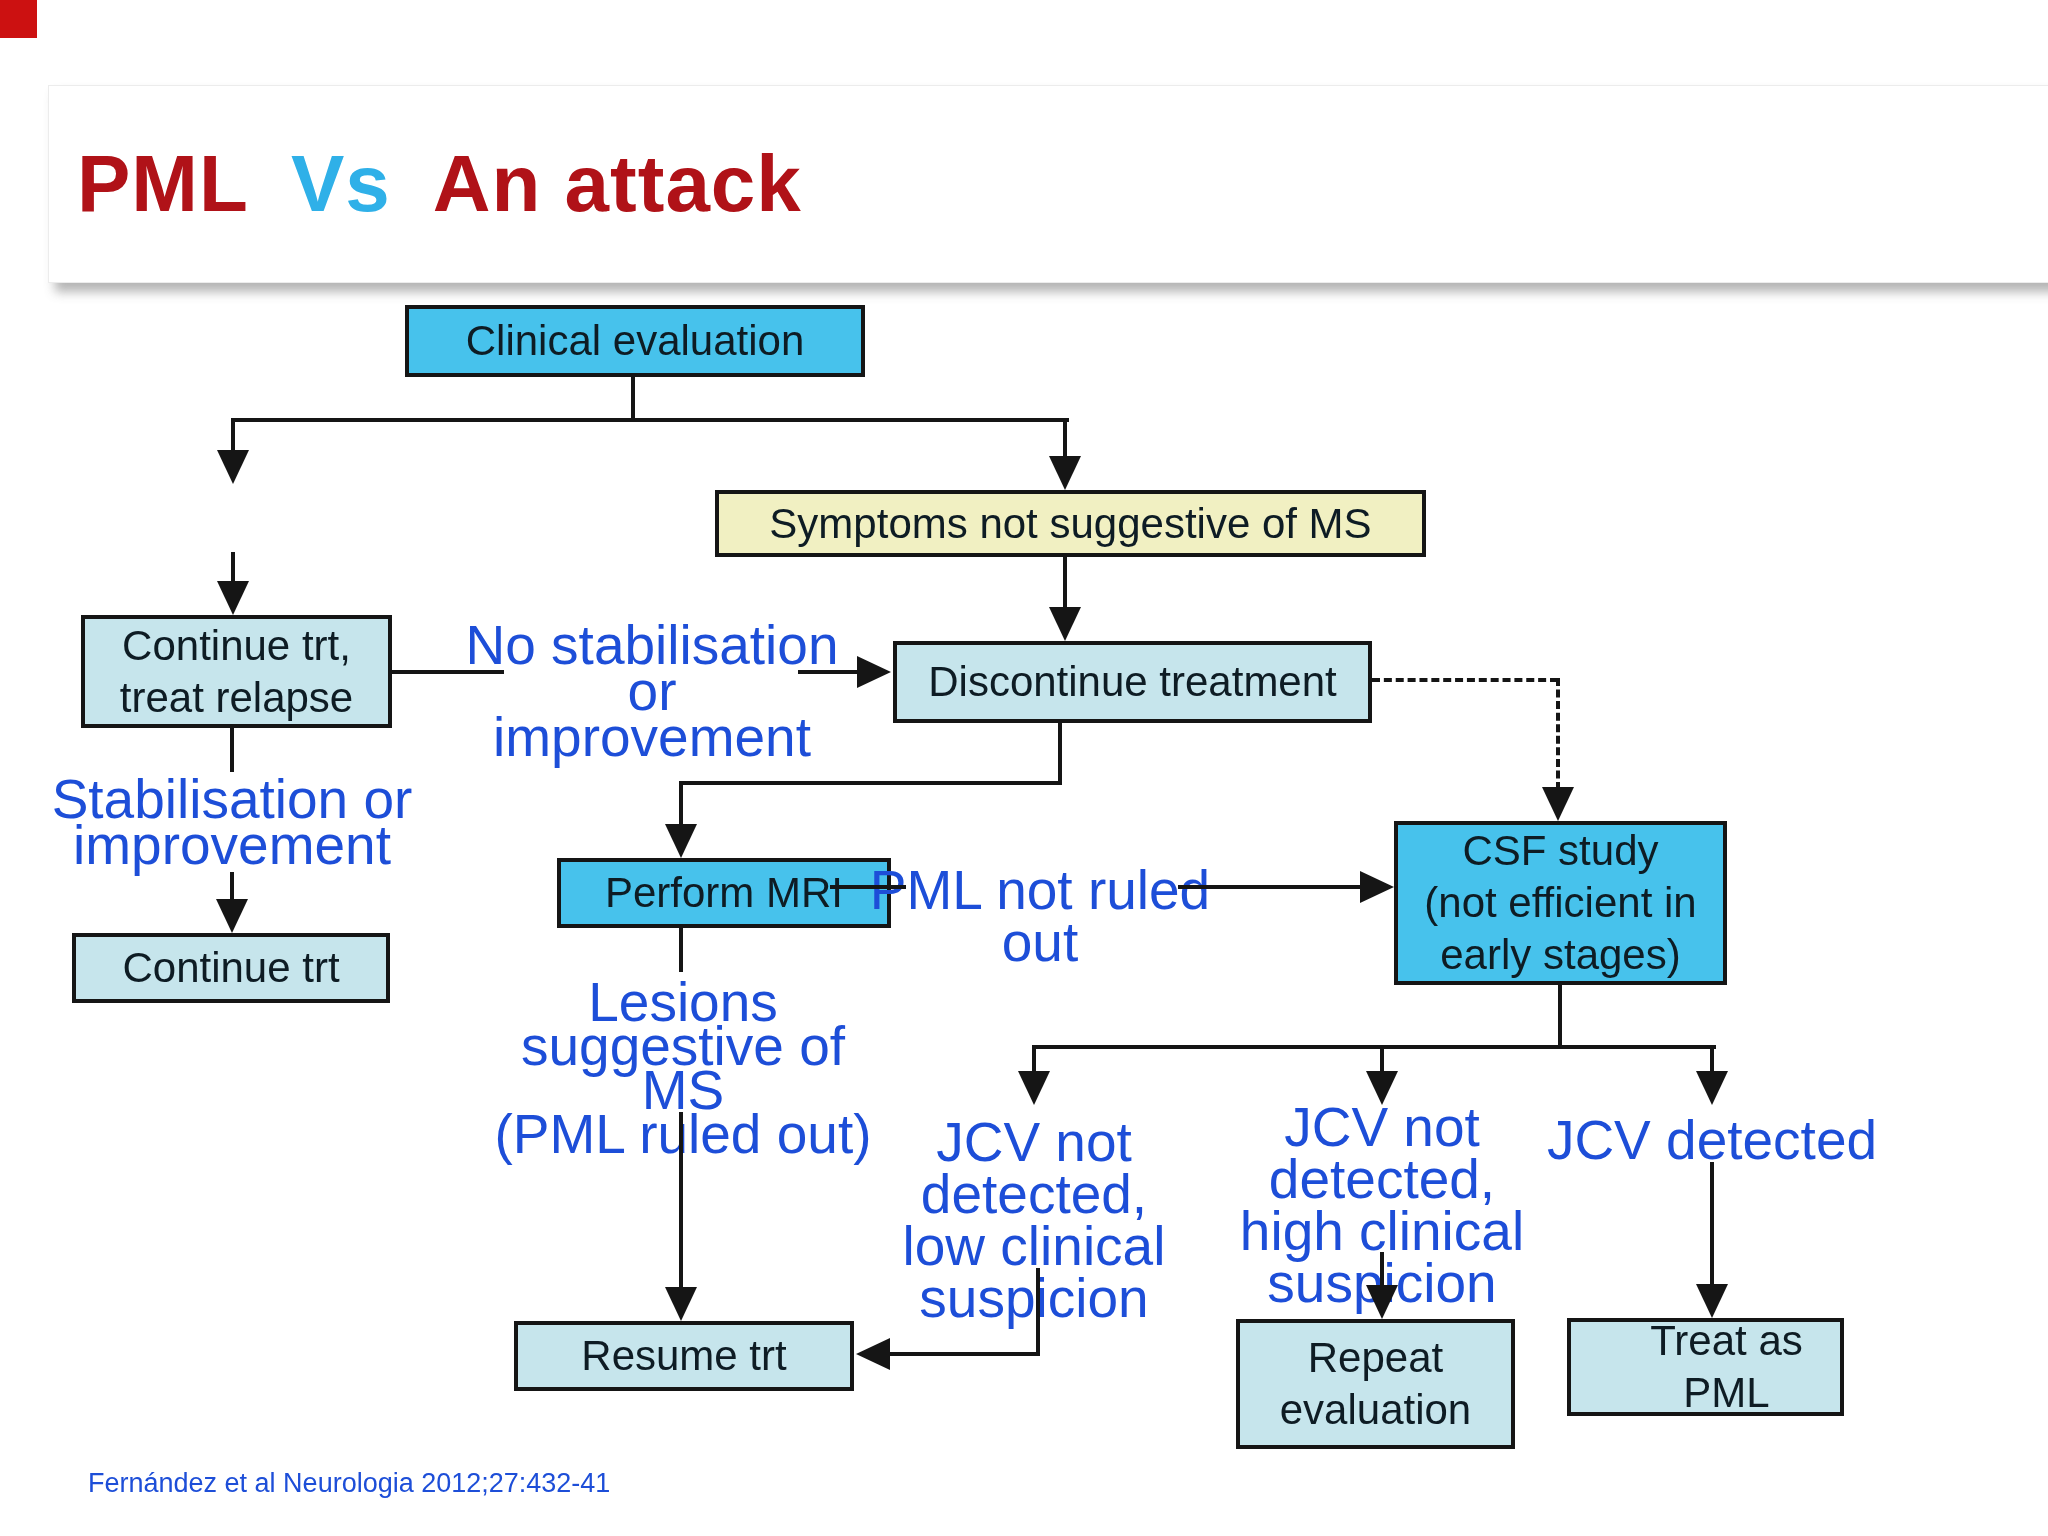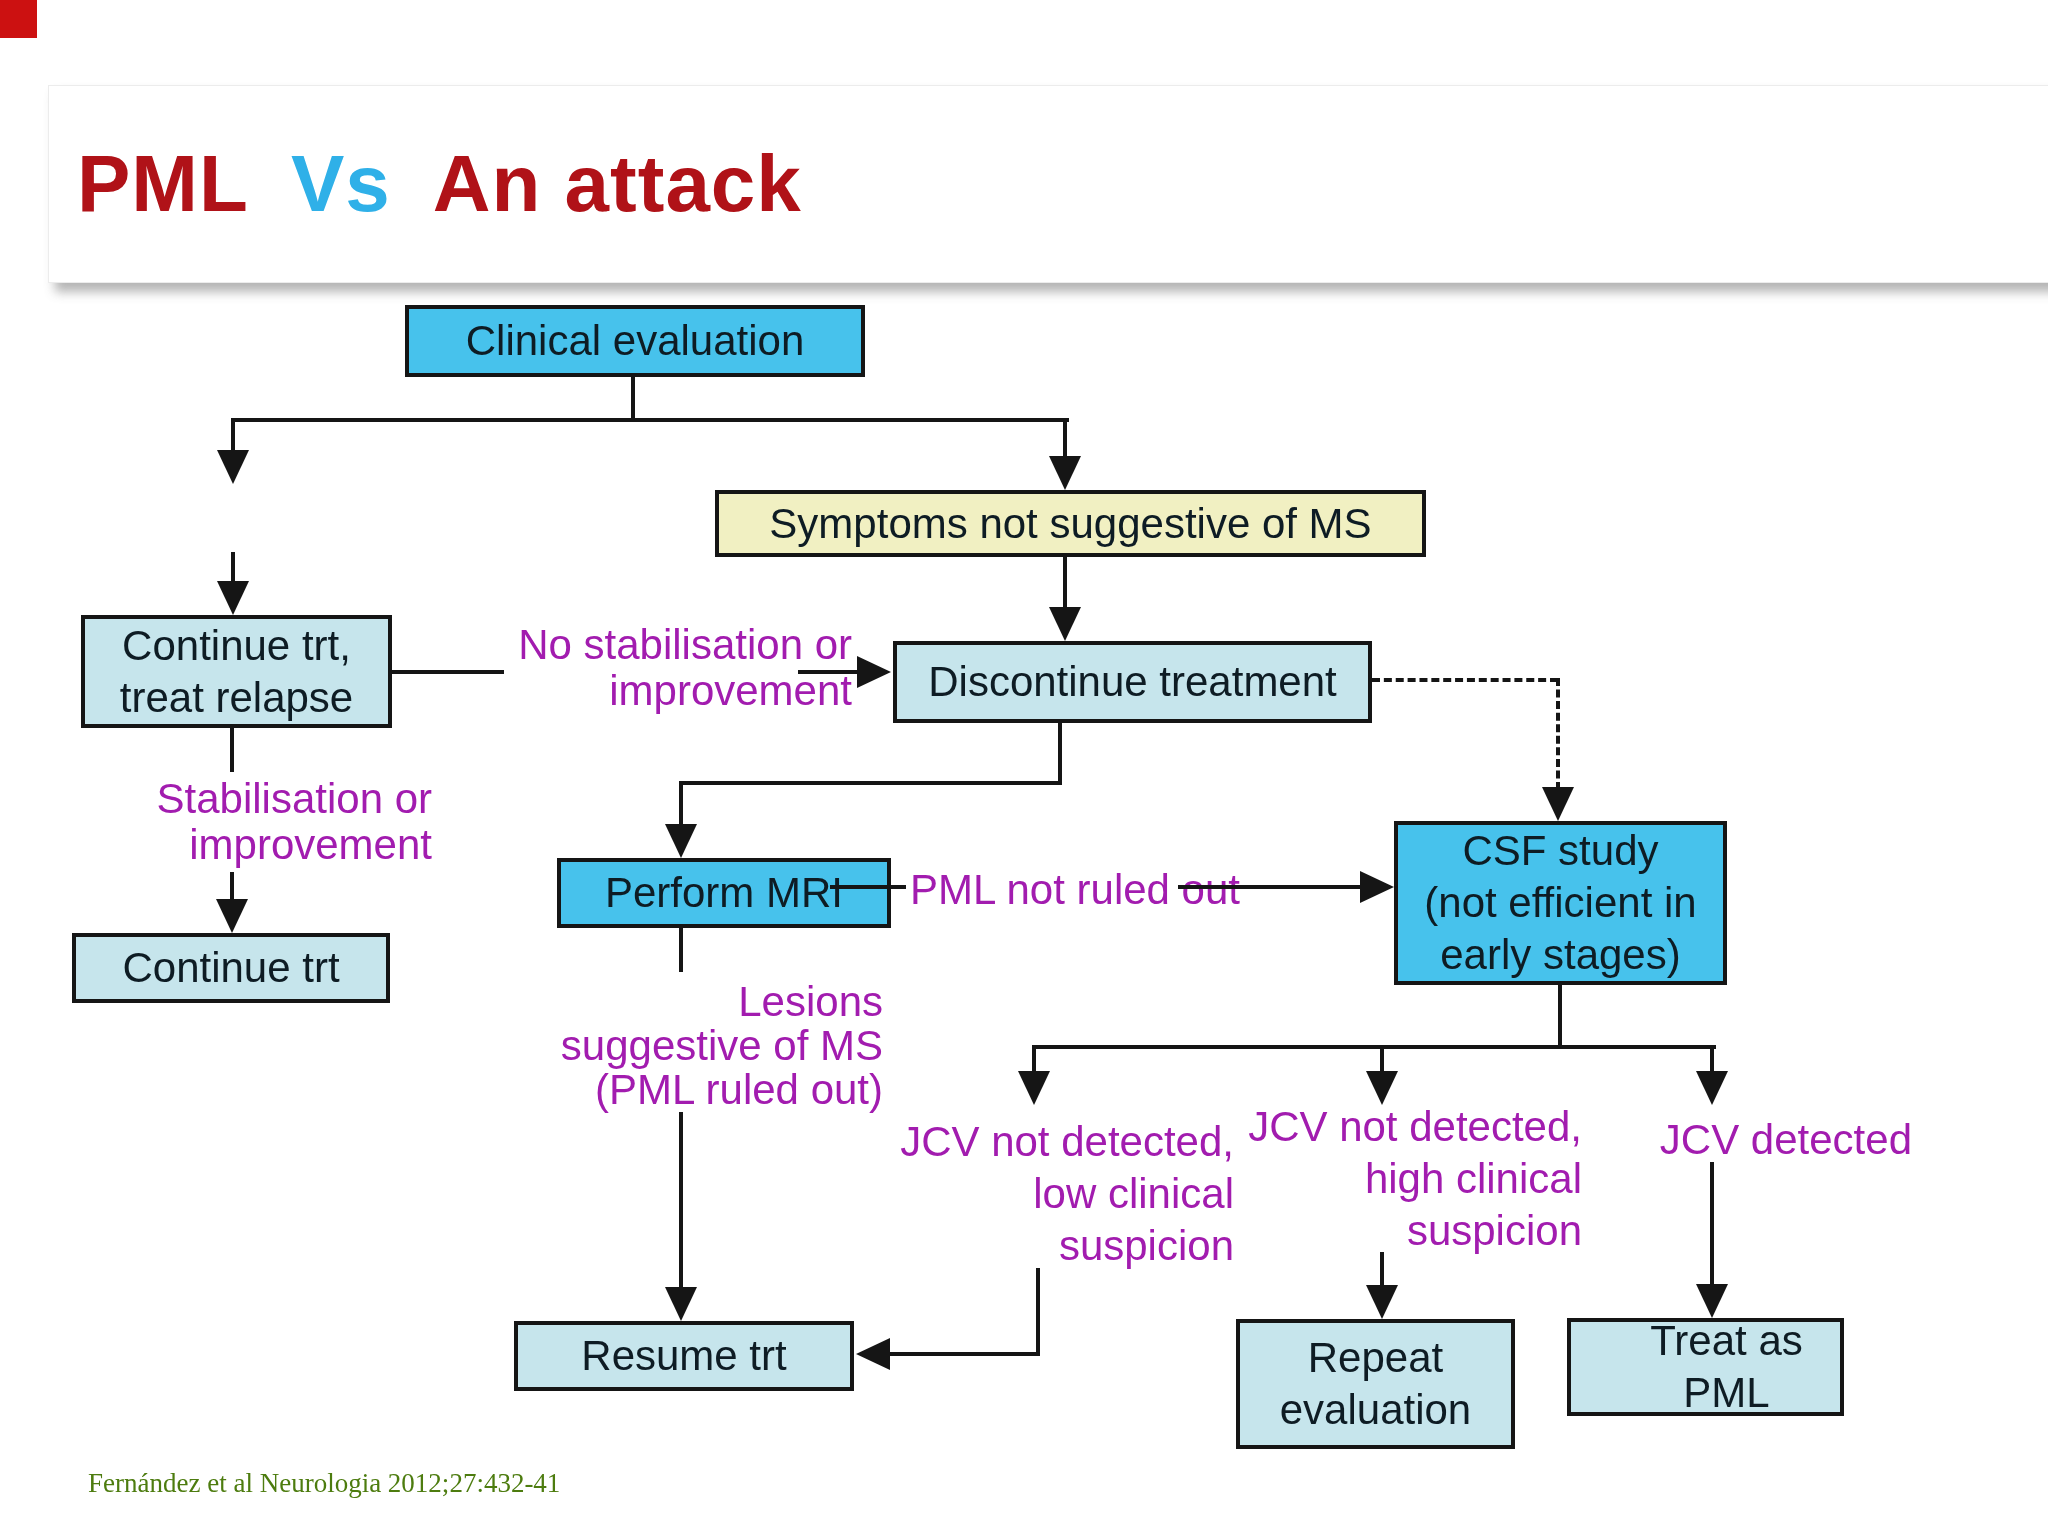--- a/index.html
+++ b/index.html
@@ -32,26 +32,26 @@
   .hl{position:absolute;height:4px;background:#151515;}
   .vl{position:absolute;width:4px;background:#151515;}
   .dash-h{position:absolute;height:0;border-top:4px dashed #151515;}
   .dash-v{position:absolute;width:0;border-left:4px dashed #151515;}
   .ah{position:absolute;width:0;height:0;}
   .ah-down{border-left:16px solid transparent;border-right:16px solid transparent;border-top:34px solid #151515;}
   .ah-right{border-top:16px solid transparent;border-bottom:16px solid transparent;border-left:34px solid #151515;}
   .ah-left{border-top:16px solid transparent;border-bottom:16px solid transparent;border-right:34px solid #151515;}
   
   .flabel{
-    position:absolute;width:400px;text-align:right;font-size:42px;line-height:52px;
-    color:#a21caf;white-space:pre-line;
+    position:absolute;width:400px;text-align:center;font-size:55px;line-height:52px;
+    color:#1d4ed8;white-space:pre-line;
   }
   .lh46{line-height:46px;}
   .lh44{line-height:44px;}
-  .citation{position:absolute;left:88px;top:1468px;font-size:27px;color:#4d7c0f;font-family:Liberation Serif, serif;}
+  .citation{position:absolute;left:88px;top:1468px;font-size:27px;color:#1d4ed8;}
 </style>
 </head>
 <body>
 
 <div id="slide">
 
   <div class="corner-red"></div>
 
   <div class="title-card">
     <div class="title-text">

